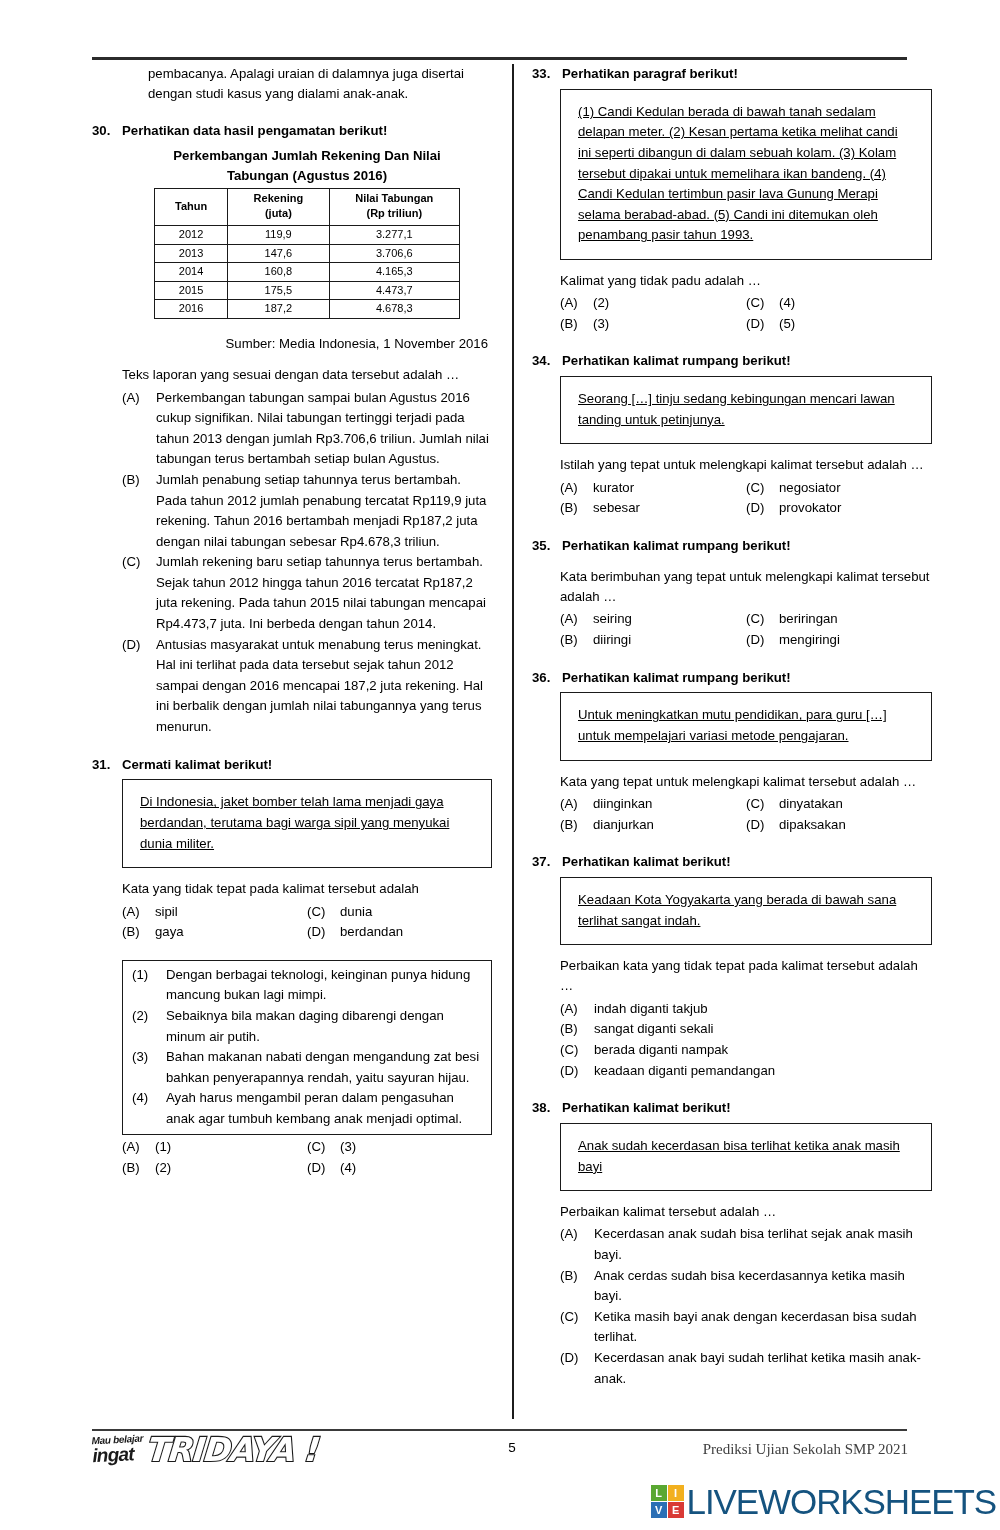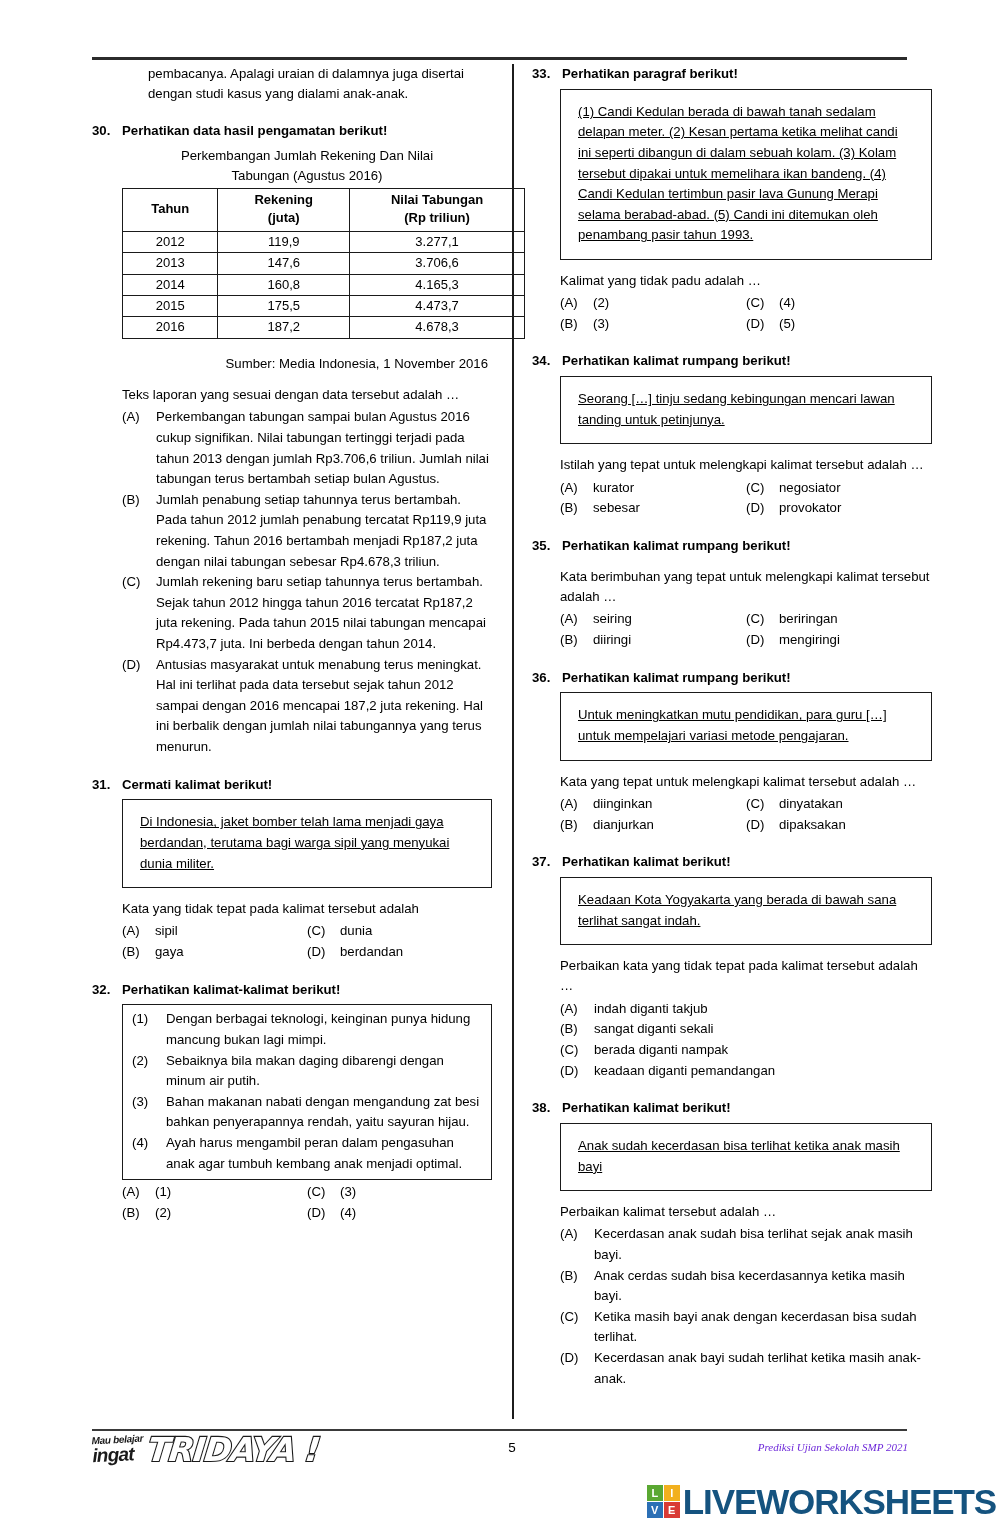--- a/index.html
+++ b/index.html
@@ -80,32 +80,32 @@
     flex: 0 0 30px;
     font-weight: bold;
   }
   .qtitle { flex: 1 1 auto; }
 
   .qbody { padding-left: 30px; margin-top: 5px; }
 
   
   .table-caption {
     text-align: center;
-    font-weight: normal;
+    font-weight: bold;
     line-height: 1.5;
     padding: 0 8px;
     margin-bottom: 2px;
   }
 
   
   table.data-table {
     border-collapse: collapse;
-    width: 403px;
+    width: 306px;
     margin: 2px auto 0 auto;
-    font-size: 13px;
+    font-size: 11px;
   }
   table.data-table th,
   table.data-table td {
     border: 1.4px solid #1a1a1a;
     text-align: center;
     padding: 1px 4px;
     line-height: 1.42;
   }
   table.data-table th {
     font-weight: bold;
@@ -189,23 +189,22 @@
     left: 492px;
     top: 1440px;
     width: 40px;
     text-align: center;
     font-size: 13.5px;
   }
   .footer-right {
     position: absolute;
     right: 92px;
     top: 1441px;
-    font-size: 11px;
-    font-style: italic;
-    color: #6d28d9;
+    font-size: 15px;
+    color: #404040;
     font-family: "Liberation Serif", serif;
   }
 
   
   .tridaya-logo {
     position: absolute;
     left: 92px;
     top: 1425px;
     height: 48px;
     display: flex;
@@ -264,21 +263,21 @@
     display: flex;
     align-items: center;
     justify-content: center;
     font-size: 11px;
     font-weight: bold;
     color: #ffffff;
     font-family: "Liberation Sans", sans-serif;
   }
   .lws-word {
     font-size: 35px;
-    font-weight: bold;
+    font-weight: normal;
     letter-spacing: -1.1px;
     color: #15537f;
     font-family: "Liberation Sans", sans-serif;
     line-height: 1;
   }
 </style>
 </head>
 <body>
 
 <div class="page">
@@ -397,24 +396,20 @@
           </div>
           <div class="opt">
             <span class="opt-key">(D)</span>
             <span class="opt-text">berdandan</span>
           </div>
         </div>
       </div>
     </div>
 
     <div class="qblock">
-      <div class="qhead">
-        <span class="qnum">32.</span>
-        <span class="qtitle">Perhatikan kalimat-kalimat berikut!</span>
-      </div>
       <div class="qbody">
         <div class="stim-box">
           <div class="numlist">
             <div class="numlist-item">
               <span class="nl-marker">(1)</span>
               <span class="nl-text">Dengan berbagai teknologi, keinginan punya hidung mancung bukan lagi mimpi.</span>
             </div>
             <div class="numlist-item">
               <span class="nl-marker">(2)</span>
               <span class="nl-text">Sebaiknya bila makan daging dibarengi dengan minum air putih.</span>

